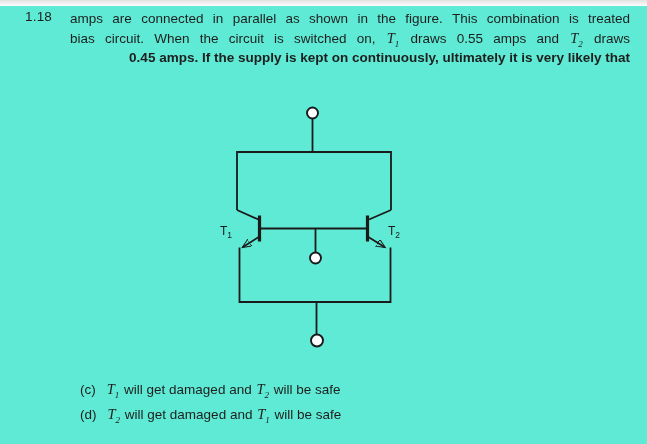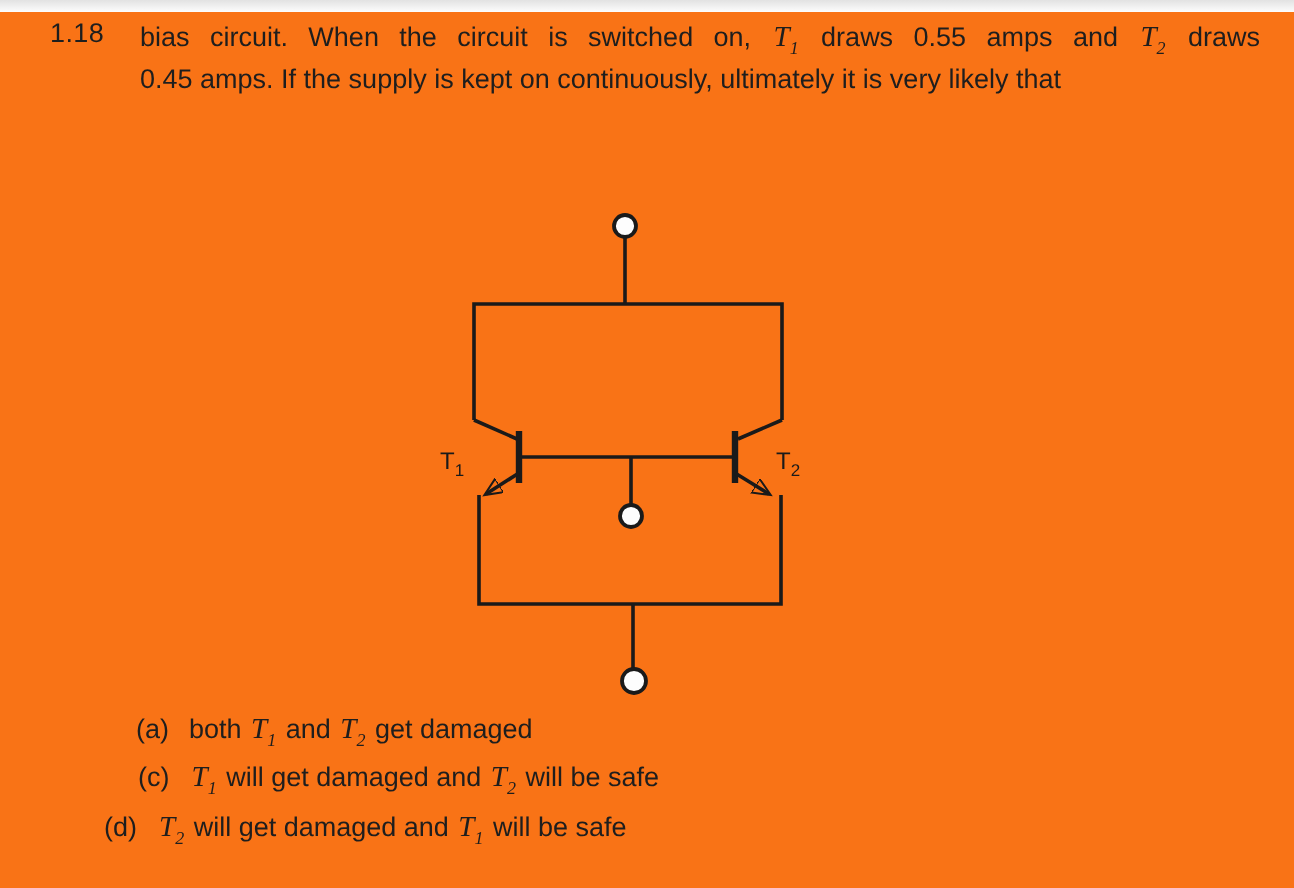--- a/index.html
+++ b/index.html
@@ -1,28 +1,28 @@
 <!DOCTYPE html>
 <html><head>
 <meta charset="utf-8">
 <style>
   html,body{margin:0;padding:0;background:#ffffff;}
   .page{
     position:relative;width:647px;height:444px;overflow:hidden;
-    background:#f97316;color:#1e1e1e;
+    background:#5eead4;color:#1e1e1e;
     font-family:"Liberation Sans",sans-serif;
   }
   .top-strip{
     position:absolute;left:0;top:0;width:647px;height:6px;
     background:linear-gradient(180deg,#e2e2e2 0%,#f2f2f2 60%,#fdfdfd 100%);
   }
   .qnum{position:absolute;left:25px;top:9px;font-size:13.5px;letter-spacing:.2px;}
   .qtext{position:absolute;left:70px;top:9px;width:560px;font-size:13.5px;line-height:19.6px;}
   .qline{text-align:justify;text-align-last:justify;-moz-text-align-last:justify;}
-  .qline--last{text-align:left;text-align-last:auto;}
+  .qline--last{text-align:right;text-align-last:auto;font-weight:bold;}
   .tvar{font-family:"Liberation Serif",serif;font-style:italic;font-size:14.5px;padding:0 1px;}
   .tvar sub{font-size:9px;line-height:0;}
   .figure{position:absolute;left:0;top:103px;}
   .figure path,.figure circle{stroke:#1a1a1a;fill:none;}
   .figure .wire{stroke-width:1.8;}
   .figure .bar{stroke-width:3.2;}
   .figure .term{stroke-width:1.9;fill:#fdfdfd;}
   .figure text{fill:#1a1a1a;stroke:none;font-family:"Liberation Sans",sans-serif;font-size:12px;}
   .figure .sub{font-size:8.5px;}
   .option{position:absolute;font-size:13.5px;white-space:nowrap;}
@@ -31,20 +31,21 @@
 </head>
 <body>
 
 <div class="page">
 
   <div class="top-strip"></div>
 
   <div class="qnum">1.18</div>
 
   <div class="qtext">
+    <div class="qline">amps are connected in parallel as shown in the figure. This combination is treated</div>
     <div class="qline">bias circuit. When the circuit is switched on, <span class="tvar">T<sub>1</sub></span> draws 0.55 amps and <span class="tvar">T<sub>2</sub></span> draws</div>
     <div class="qline qline--last">0.45 amps. If the supply is kept on continuously, ultimately it is very likely that</div>
   </div>
 
   <svg class="figure" width="647" height="252" viewBox="0 103 647 252" xmlns="http://www.w3.org/2000/svg">
     <defs>
       <marker id="ah" markerUnits="userSpaceOnUse" markerWidth="11" markerHeight="10" refX="8" refY="4" orient="auto">
         <path d="M0 0 L9 4 L0 8 Z" fill="#1a1a1a" stroke="none"></path>
       </marker>
     </defs>
@@ -73,23 +74,20 @@
 
     <path class="wire" d="M261 228.5 L366 228.5"></path>
     <path class="wire" d="M315.5 228.5 L315.5 252"></path>
     <circle class="term" cx="315.5" cy="258" r="5.5"></circle>
 
     <path class="wire" d="M239.5 247.5 L239.5 302 L390.5 302 L390.5 247.5"></path>
     <path class="wire" d="M316.5 302 L316.5 334"></path>
     <circle class="term" cx="317" cy="340.5" r="6"></circle>
   </svg>
 
-  <div class="option" style="left:68px;top:357px">
-    <span class="opt-label">(a)</span><span>both <span class="tvar">T<sub>1</sub></span> and <span class="tvar">T<sub>2</sub></span> get damaged</span>
-  </div>
-  <div class="option" style="left:69px;top:381px">
+  <div class="option" style="left:80px;top:381px">
     <span class="opt-label">(c)</span><span><span class="tvar">T<sub>1</sub></span> will get damaged and <span class="tvar">T<sub>2</sub></span> will be safe</span>
   </div>
-  <div class="option" style="left:52px;top:406px">
+  <div class="option" style="left:80px;top:406px">
     <span class="opt-label">(d)</span><span><span class="tvar">T<sub>2</sub></span> will get damaged and <span class="tvar">T<sub>1</sub></span> will be safe</span>
   </div>
 
 </div>
 
 </body></html>

